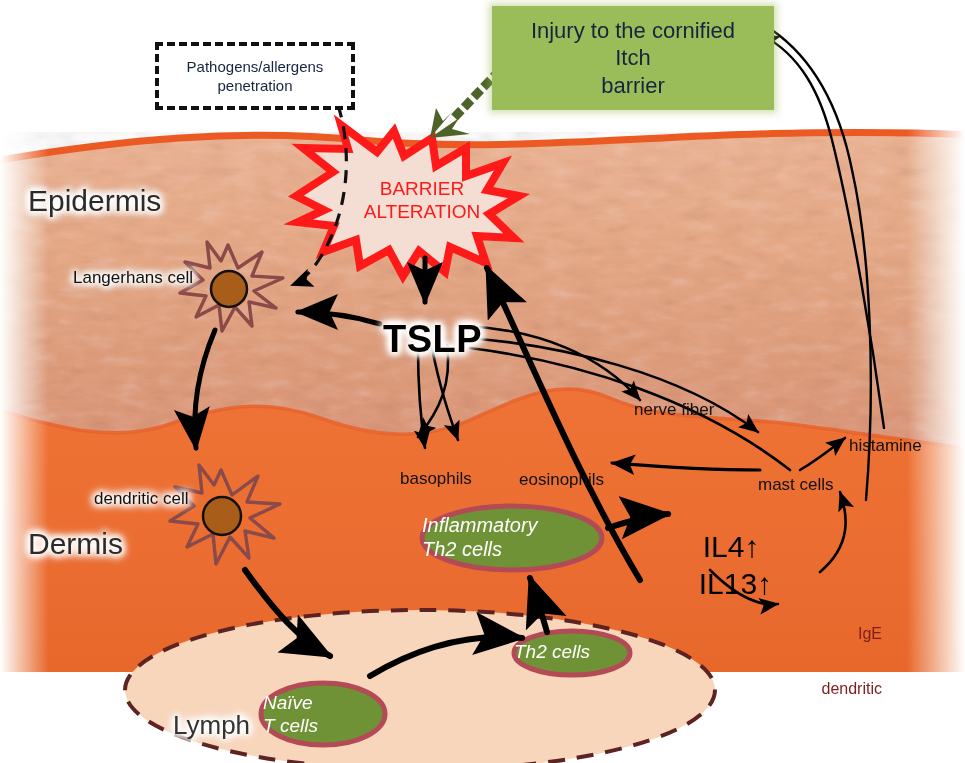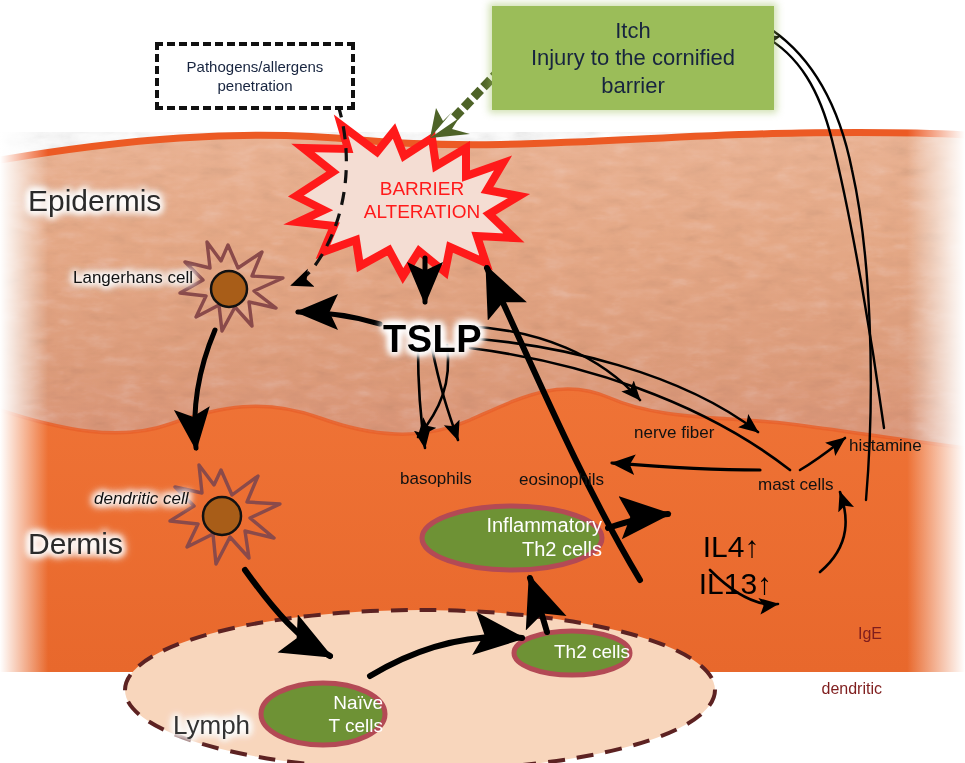--- a/index.html
+++ b/index.html
@@ -13,21 +13,21 @@
   .layerlbl{font-size:30px;color:#2b2b2b;}
   .cellname{font-size:17px;color:#111;margin-top:17px;}
   .tslp{font-size:38px;font-weight:bold;color:#000;letter-spacing:.5px;}
   .il{font-size:30px;color:#000;}
   .ige{font-size:16px;color:#7f1d1d;text-align:right;}
   .lymphname{font-size:26px;color:#333;}
   .boxtxt{font-size:22px;color:#17243f;text-align:center;line-height:1.25;}
   .pathtxt{font-size:15px;color:#17243f;text-align:center;line-height:1.3;}
   .bartxt{font-size:19px;color:#ff1a1a;text-align:center;line-height:1.2;
           font-family:"Liberation Sans",sans-serif;}
-  .ellipsetxt{position:absolute;color:#fff;text-align:right;line-height:1.2;}
+  .ellipsetxt{position:absolute;color:#fff;text-align:left;line-height:1.2;font-style:italic;}
 </style>
 </head>
 <body>
 
 <div id="stage">
 
 <svg width="965" height="763" viewBox="0 0 965 763">
   <defs>
 
     <linearGradient id="epiGrad" x1="0" y1="0" x2="0" y2="1">
@@ -177,22 +177,22 @@
     <path d="M884,428 C872,340 852,220 832,140 C820,92 800,55 762,35" stroke-width="2.4" marker-end="url(#ah)"></path>
 
     <path d="M866,500 C876,380 870,250 852,170 C840,110 815,60 772,30" stroke-width="2.4"></path>
   </g>
 </svg>
 
 <div style="position:absolute;left:492px;top:6px;width:282px;height:104px;
             background:#9bbd59;display:flex;align-items:center;justify-content:center;
             box-shadow:0 0 7px 3px rgba(155,189,89,.45);">
   <div class="boxtxt">
+    <div>Injury to the cornified</div>
     <div>Itch</div>
-    <div>Injury to the cornified</div>
     <div>barrier</div>
   </div>
 </div>
 
 <div style="position:absolute;left:155px;top:42px;width:192px;height:60px;
             border:4px dashed #111;display:flex;align-items:center;justify-content:center;
             background:#fff;">
   <div class="pathtxt">
     <div>Pathogens/allergens</div>
     <div>penetration</div>
@@ -201,24 +201,24 @@
 
 <div style="position:absolute;left:342px;top:178px;width:160px;">
   <div class="bartxt">BARRIER</div>
   <div class="bartxt">ALTERATION</div>
 </div>
 
 <div class="lbl layerlbl halo" style="left:28px;top:184px;">Epidermis</div>
 <div class="lbl layerlbl halo" style="left:28px;top:527px;">Dermis</div>
 
 <div class="lbl cellname halo" style="left:73px;top:251px;">Langerhans cell</div>
-<div class="lbl cellname halo" style="left:94px;top:472px;font-style:italic;">dendritic cell</div>
+<div class="lbl cellname halo" style="left:94px;top:472px;">dendritic cell</div>
 <div class="lbl cellname" style="left:400px;top:452px;">basophils</div>
 <div class="lbl cellname" style="left:519px;top:453px;">eosinophils</div>
-<div class="lbl cellname" style="left:634px;top:406px;">nerve fiber</div>
+<div class="lbl cellname" style="left:634px;top:383px;">nerve fiber</div>
 <div class="lbl cellname" style="left:758px;top:458px;">mast cells</div>
 <div class="lbl cellname" style="left:849px;top:419px;">histamine</div>
 
 <div class="lbl tslp halo" style="left:383px;top:318px;">TSLP</div>
 
 <div class="lbl il" style="left:686px;top:495px;">
   <span>IL4</span><span style="font-weight:bold;">↑</span>
 </div>
 <div class="lbl il" style="left:682px;top:532px;">
   <span>IL13</span><span style="font-weight:bold;">↑</span>

